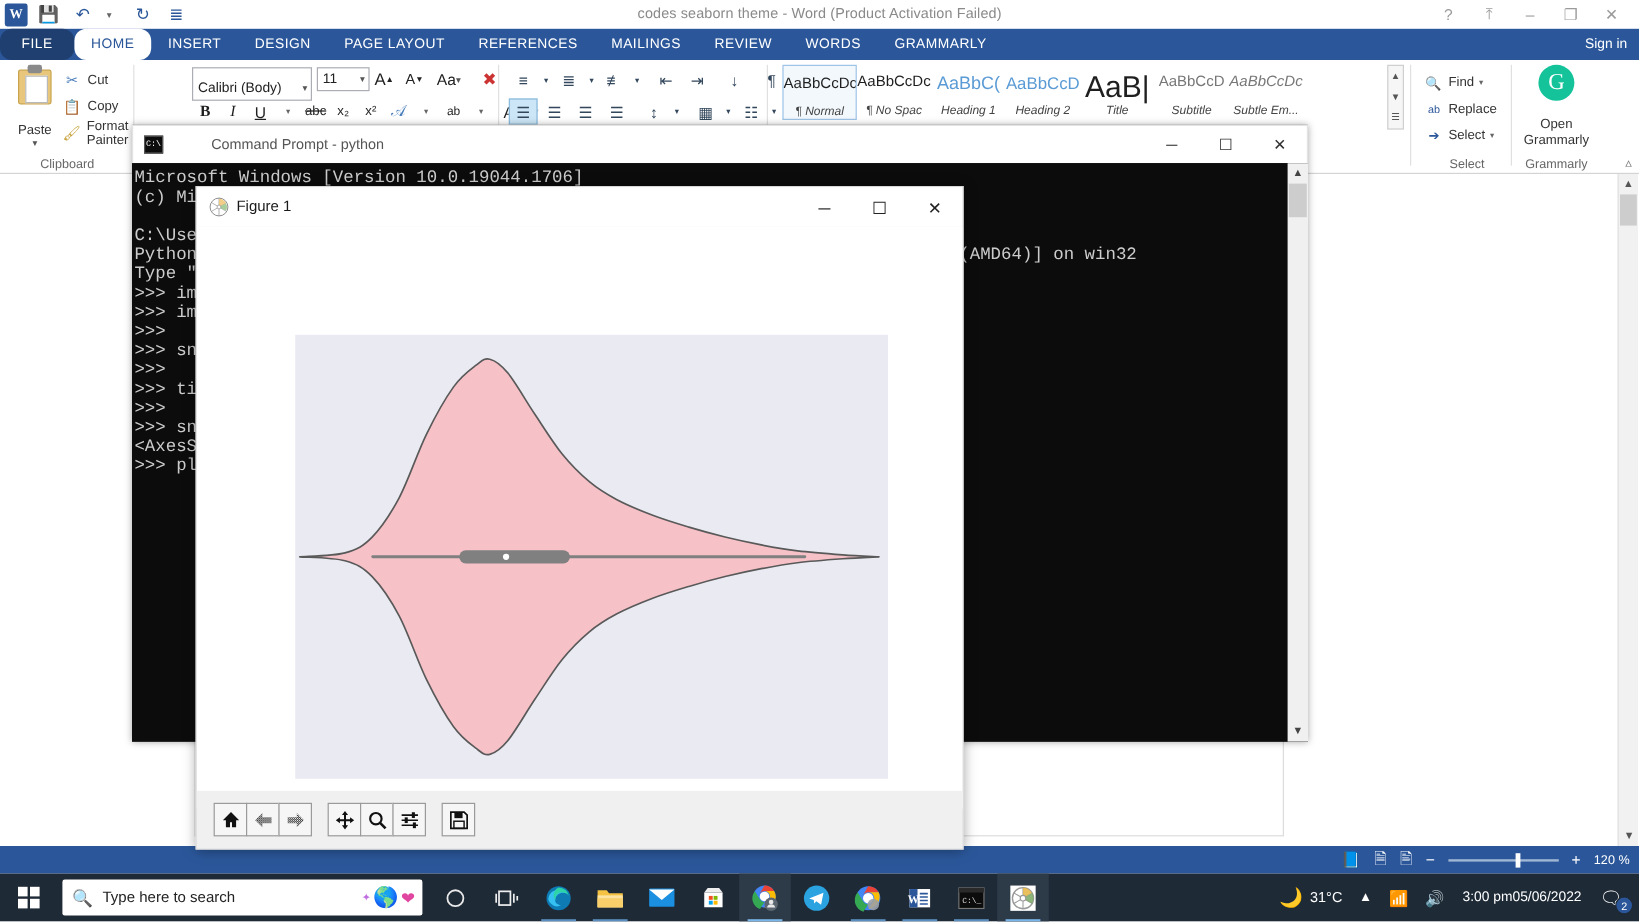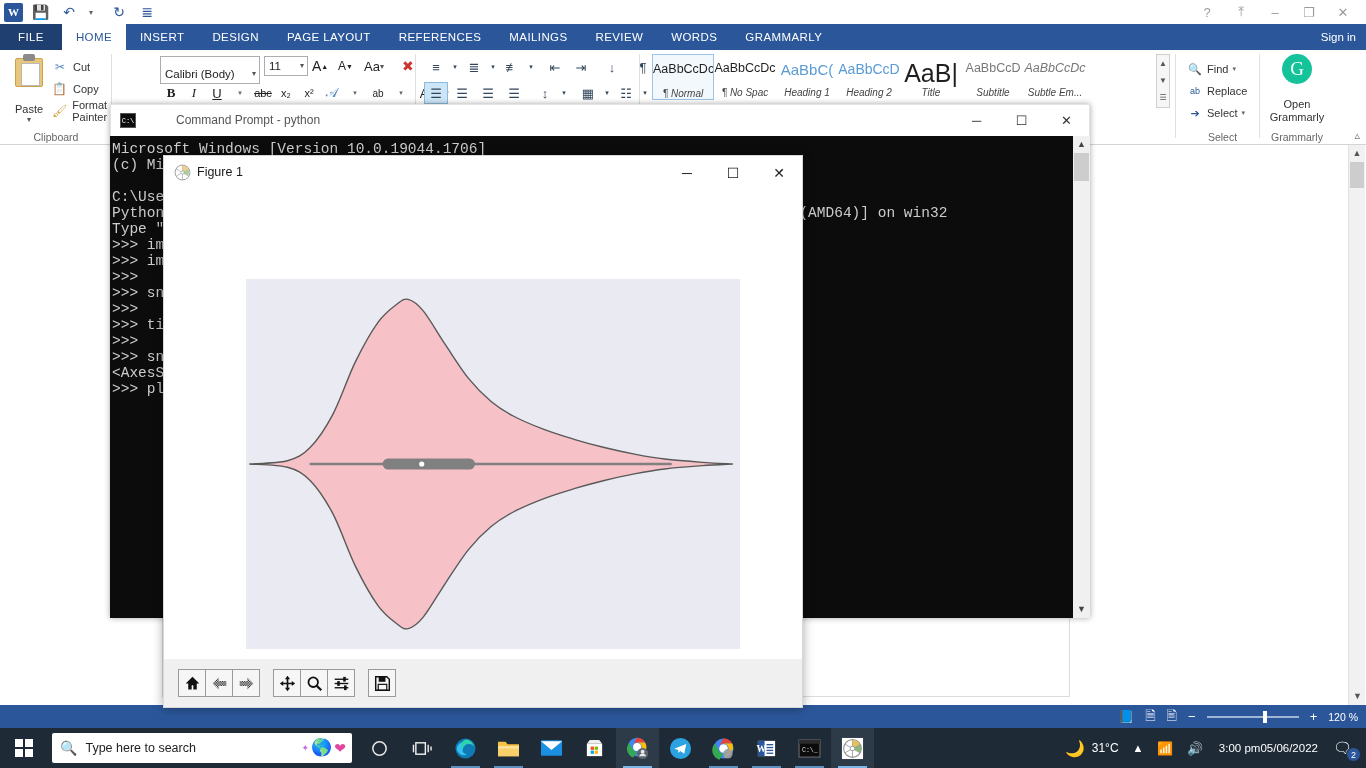--- a/index.html
+++ b/index.html
@@ -40,21 +40,21 @@
     font-size:13px;color:#9b9b9b;
   }
 
   
   .w-tabs{
     position:absolute; top:24px; left:0; width:1366px; height:26px;
     background:#2b579a;
   }
   .w-tabs .tab{
     position:relative; float:left; height:26px; line-height:26px;
-    padding:0 14px; color:#fff; font-size:11.5px; letter-spacing:.4px;
+    padding:0 14px; color:#fff; font-size:11.5px; letter-spacing:.4px;border-radius:10px;
   }
   .w-tabs .tab.file{ background:#1e3f6f; padding:0 18px; }
   .w-tabs .tab.active{ background:#fff; color:#2b579a; }
   .signin{
     position:absolute; right:10px; top:0; height:26px; line-height:26px;
     color:#fff; font-size:11.5px;
   }
 
   
   .w-ribbon{
@@ -226,20 +226,21 @@
 
   <div class="w-titlebar">
     <div class="qat">
       <div class="word-logo">W</div>
       <div class="ic save-ic">💾</div>
       <div class="ic undo-ic">↶</div>
       <div class="ic" style="font-size:8px;color:#666;margin-left:-6px">▾</div>
       <div class="ic redo-ic">↻</div>
       <div class="ic qat-more">≣</div>
     </div>
+    <div class="w-title">codes seaborn theme - Word (Product Activation Failed)</div>
     <div class="w-winbtns">
       <span>?</span>
       <span>⤒</span>
       <span>–</span>
       <span>❐</span>
       <span>✕</span>
     </div>
   </div>
 
   <div class="w-tabs">

